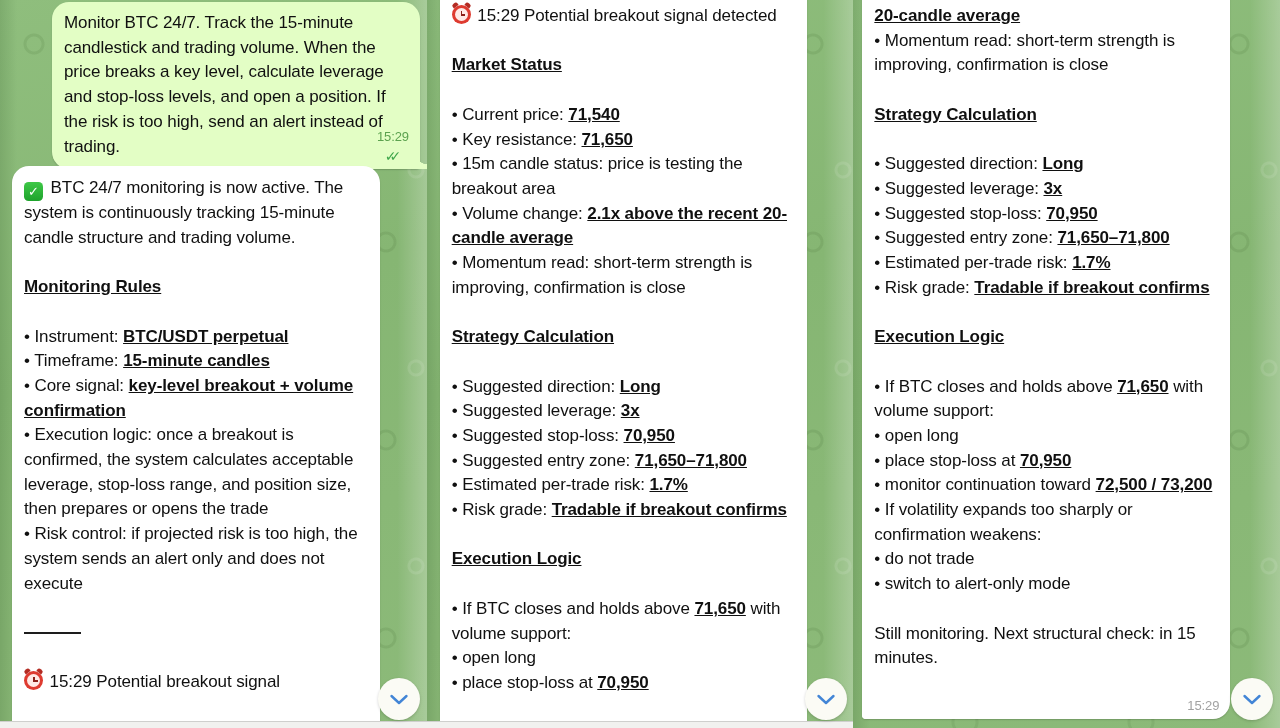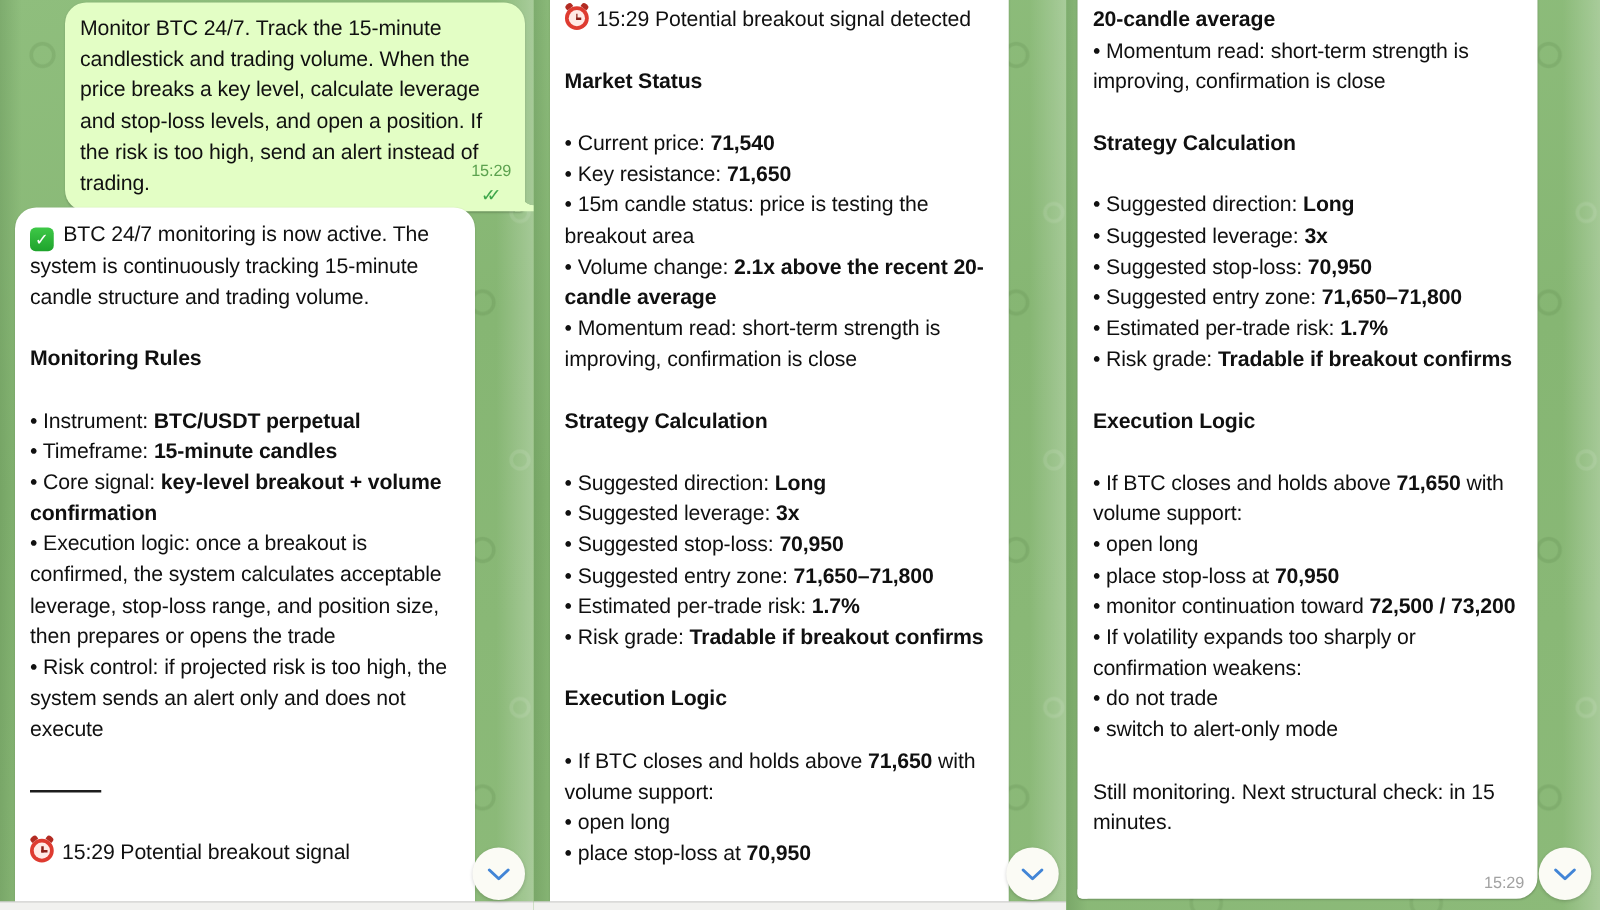--- a/index.html
+++ b/index.html
@@ -15,21 +15,21 @@
       radial-gradient(circle at 160px 92px, rgba(255,255,255,.07) 6px, rgba(255,255,255,0) 7px),
       linear-gradient(160deg, #8fbe7d 0%, #86b673 45%, #8cba79 100%);
     background-size:176px 198px,176px 198px,176px 198px,176px 198px,176px 198px,100% 100%;
   }
   .panel::before{content:"";position:absolute;inset:0;z-index:1;pointer-events:none;
     background:linear-gradient(to right, rgba(0,40,0,.12), rgba(0,40,0,0) 4%, rgba(255,255,255,0) 93%, rgba(255,255,255,.25));}
   .messages{position:absolute;inset:0;z-index:2;}
   .bubble{position:absolute;box-sizing:border-box;border-radius:17px;
     font-size:17px;line-height:24.7px;color:#101010;letter-spacing:-.1px;
     box-shadow:0 1px 1.5px rgba(0,0,0,.18);}
-  .bubble b{font-weight:700;}
+  .bubble b{font-weight:700;text-decoration:underline;}
   .bubble.incoming{background:#ffffff;}
   .bubble.outgoing{background:#e3fec5;}
   
   .p1 .bubble.outgoing{left:52px;top:2px;width:368px;padding:9px 12px 10px;border-bottom-right-radius:4px;}
   .p1 .bubble.incoming{left:12px;top:166px;width:368px;height:620px;padding:10px 12px;}
   .p2 .bubble.incoming{left:13px;top:-20px;width:367px;height:790px;padding:24px 12px 10px;}
   .p3 .bubble.incoming{left:9px;top:-20px;width:368px;height:739px;padding:24px 12px 10px;overflow:hidden;border-bottom-left-radius:4px;}
   
   .tail{position:absolute;bottom:0;width:15px;height:15px;}
   .tail.right{right:-7px;background:radial-gradient(circle 11px at 100% 0, rgba(0,0,0,0) 10px, #e3fec5 10.5px);}

